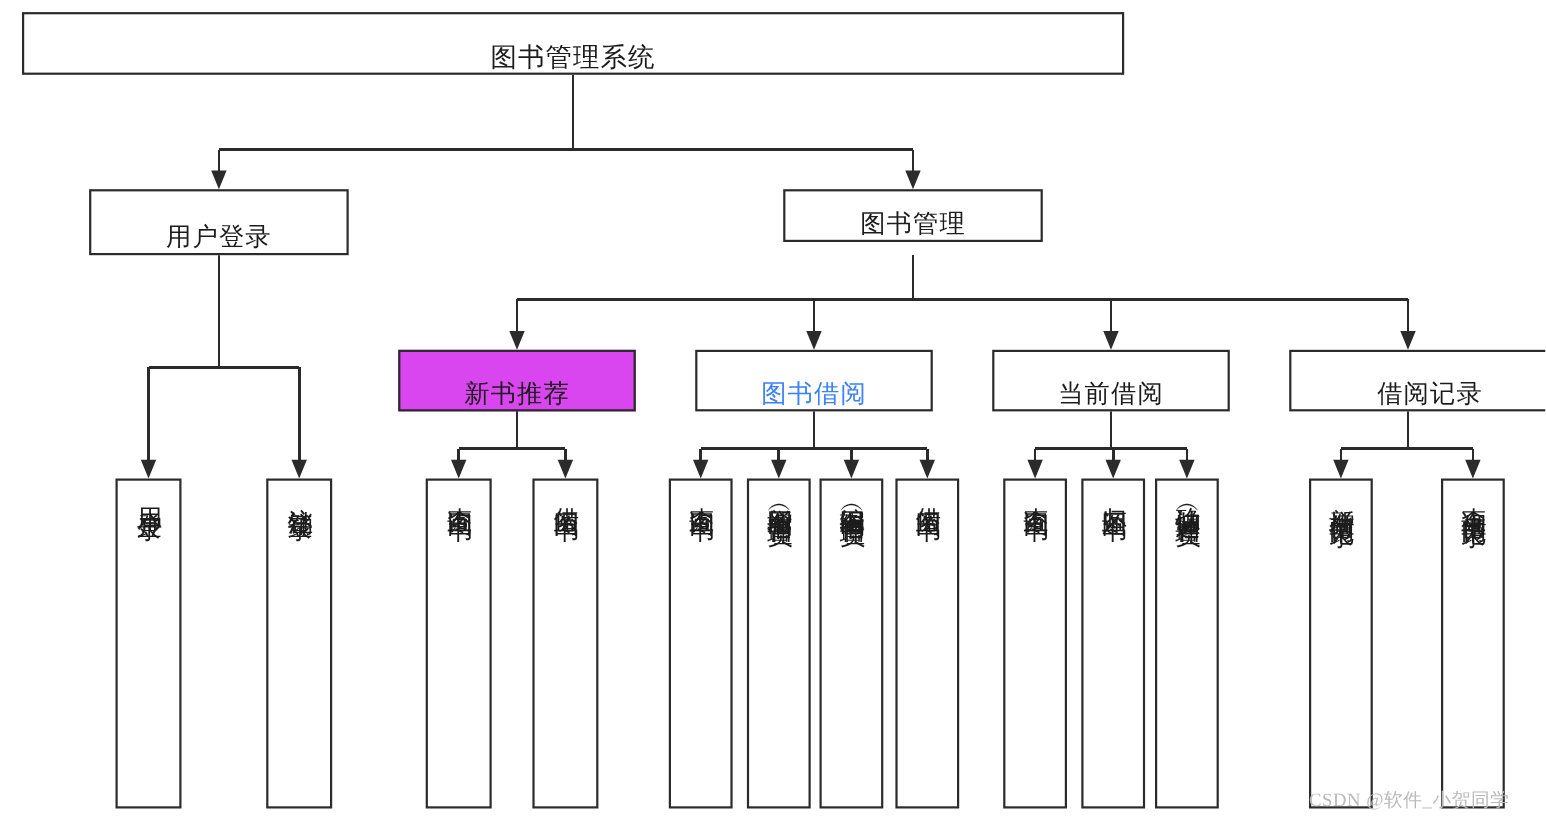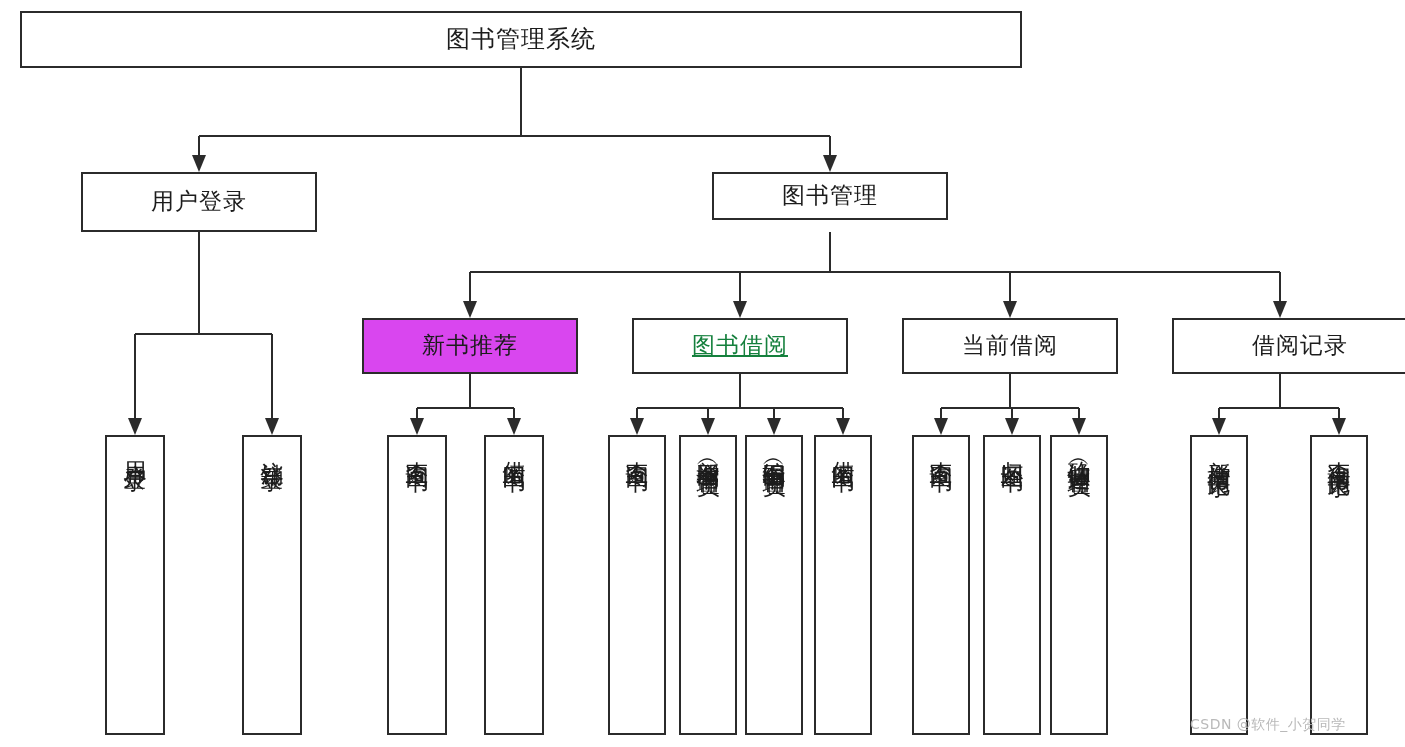--- a/index.html
+++ b/index.html
@@ -24,21 +24,21 @@
     top: 0;
     width: 1405px;
     height: 747px;
   }
   .node {
     position: absolute;
     box-sizing: border-box;
     border: 2px solid #2b2b2b;
     background: #ffffff;
     display: flex;
-    align-items: center;
+    align-items: flex-end;
     justify-content: center;
     color: #1c1c1c;
   }
   .node-label {
     display: block;
     text-align: center;
     line-height: 1.18;
     color: #1c1c1c;
     white-space: nowrap;
   }
@@ -61,24 +61,25 @@
   .node.vertical.tall .node-label {
     font-size: 23px;
     letter-spacing: 2px;
   }
   .node.root .node-label {
     font-size: 24px;
   }
   .watermark {
     position: absolute;
     color: #b9b9b9;
-    font-size: 14px;
+    font-size: 17px;
     white-space: nowrap;
     letter-spacing: 0.5px;
     pointer-events: none;
+    font-family: Liberation Serif, serif;
   }
 </style>
 </head>
 <body>
 
 <div id="diagram-root">
 
   <svg id="diagram-svg" viewBox="0 0 1405 747" xmlns="http://www.w3.org/2000/svg" aria-hidden="true">
       <line x1="521" y1="68" x2="521" y2="136" stroke="#2b2b2b" stroke-width="2.4" shape-rendering="crispEdges"></line>
       <line x1="199" y1="136" x2="830" y2="136" stroke="#2b2b2b" stroke-width="2.4" shape-rendering="crispEdges"></line>
@@ -141,21 +142,21 @@
       <div class="node horizontal" style="left: 81px; top: 172px; width: 236px; height: 60px; border-color: rgb(43, 43, 43); background: rgb(255, 255, 255);">
         <span class="node-label" style="color: rgb(28, 28, 28);">用户登录</span>
       </div>
       <div class="node horizontal" style="left: 712px; top: 172px; width: 236px; height: 48px; border-color: rgb(43, 43, 43); background: rgb(255, 255, 255);">
         <span class="node-label" style="color: rgb(28, 28, 28);">图书管理</span>
       </div>
       <div class="node horizontal" style="left: 362px; top: 318px; width: 216px; height: 56px; border-color: rgb(43, 43, 43); background: #d946ef;">
         <span class="node-label" style="color: rgb(28, 28, 28);">新书推荐</span>
       </div>
       <div class="node horizontal" style="left: 632px; top: 318px; width: 216px; height: 56px; border-color: rgb(43, 43, 43); background: rgb(255, 255, 255);">
-        <span class="node-label" style="color: #15803d; text-decoration: underline;">图书借阅</span>
+        <span class="node-label" style="color: #3b82f6;">图书借阅</span>
       </div>
       <div class="node horizontal" style="left: 902px; top: 318px; width: 216px; height: 56px; border-color: rgb(43, 43, 43); background: rgb(255, 255, 255);">
         <span class="node-label" style="color: rgb(28, 28, 28);">当前借阅</span>
       </div>
       <div class="node horizontal" style="left: 1172px; top: 318px; width: 256px; height: 56px; border-color: rgb(43, 43, 43); background: rgb(255, 255, 255);">
         <span class="node-label" style="color: rgb(28, 28, 28);">借阅记录</span>
       </div>
       <div class="node vertical" style="left: 105px; top: 435px; width: 60px; height: 300px; border-color: rgb(43, 43, 43); background: rgb(255, 255, 255);">
         <span class="node-label" style="color: rgb(28, 28, 28);">用户登录</span>
       </div>

